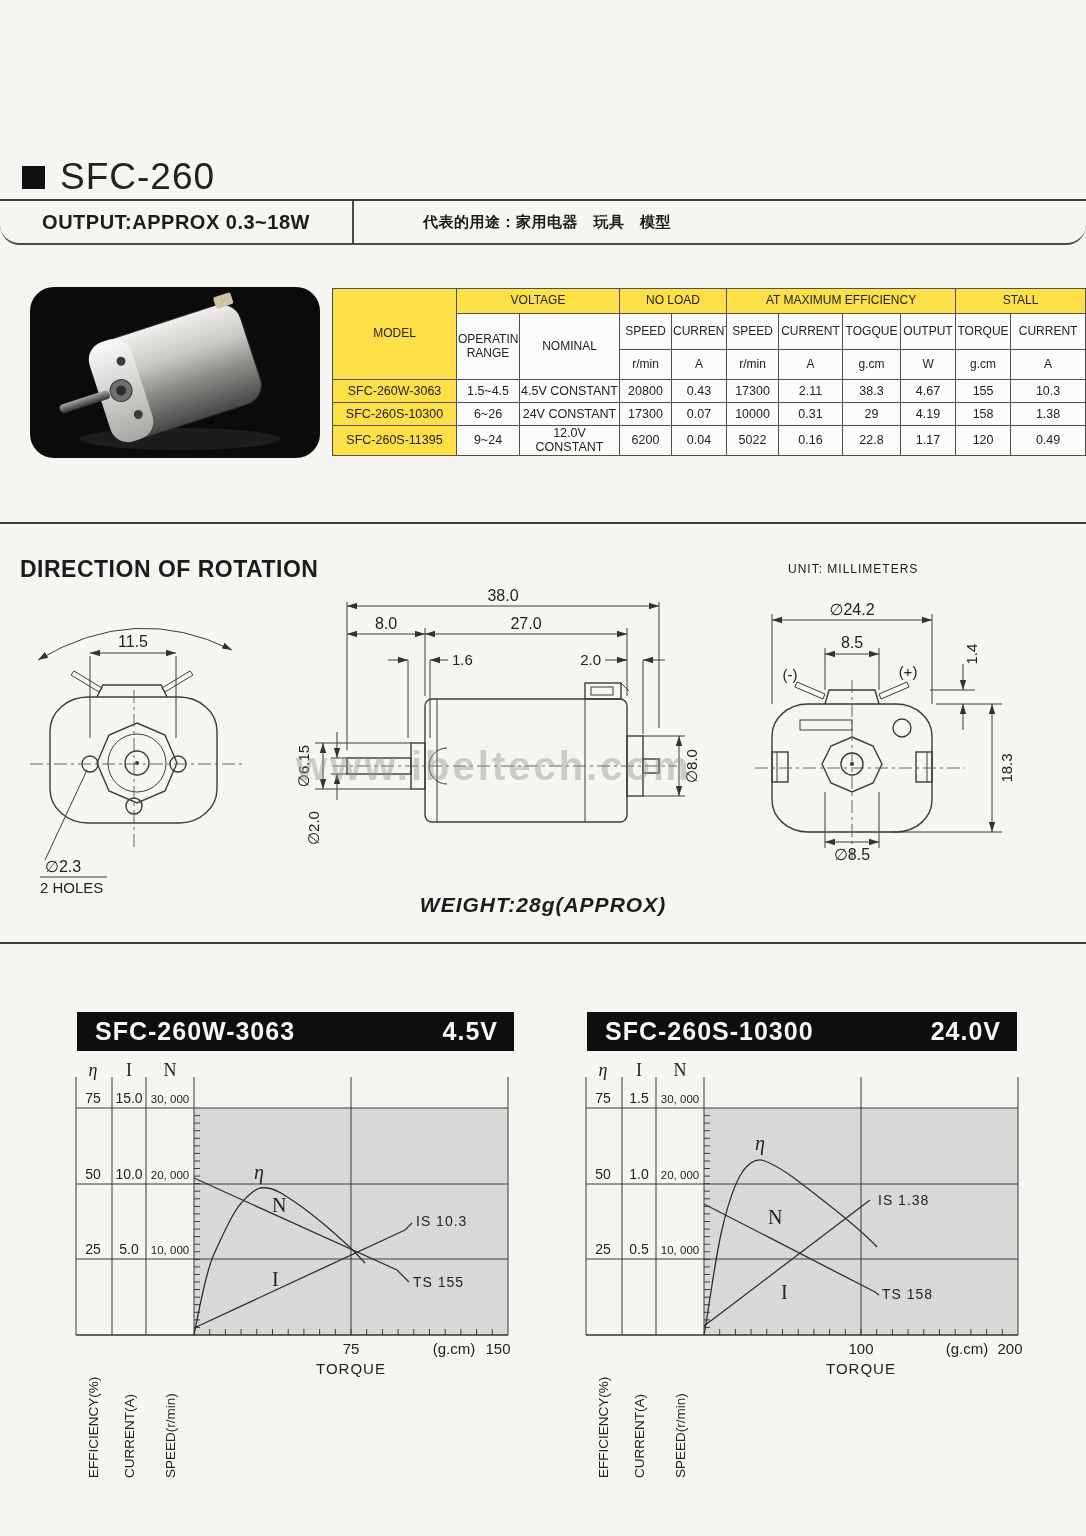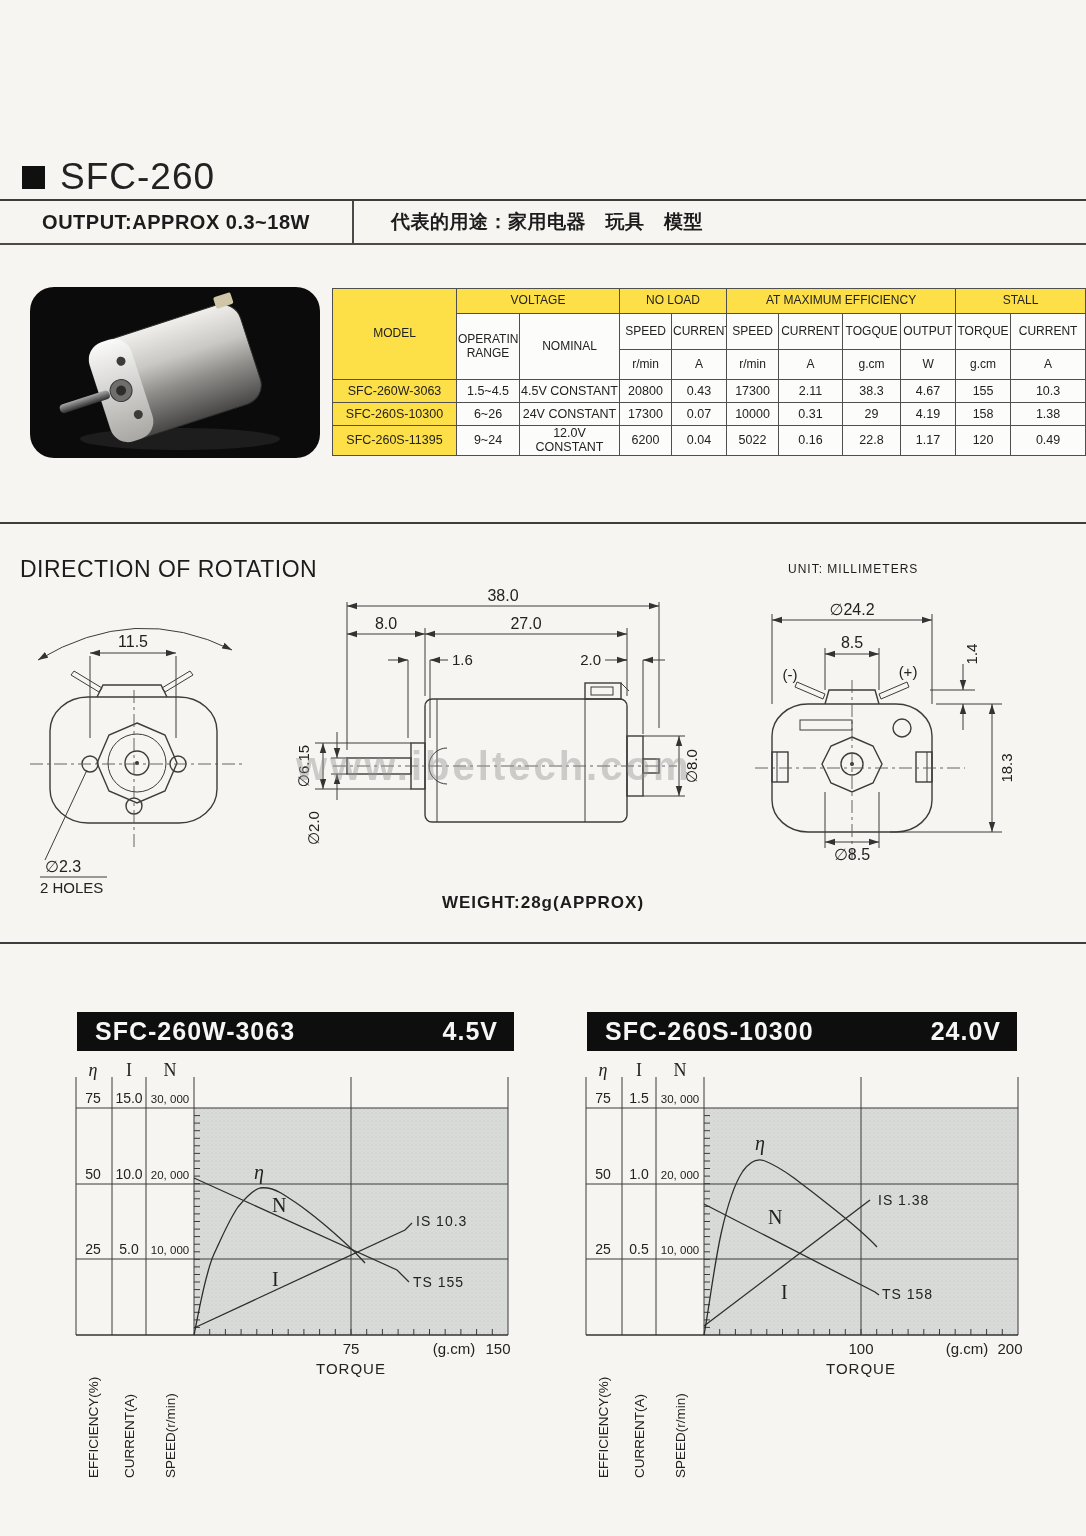--- a/index.html
+++ b/index.html
@@ -6,44 +6,44 @@
   .page { position:relative; width:1086px; height:1536px; background:#f6f5f1;
           font-family:"Liberation Sans","DejaVu Sans",sans-serif; color:#1c1c1c; overflow:hidden; }
   .abs { position:absolute; }
   .hrule { position:absolute; left:0; width:1086px; height:2px; background:#3d3d3d; }
 
   
   .title-row { position:absolute; left:22px; top:156px; display:flex; align-items:center; gap:15px; }
   .title-square { width:23px; height:23px; background:#101010; }
   .page-title { font-size:37px; letter-spacing:1px; color:#222; }
   .subheader { position:absolute; left:0; top:201px; width:1086px; height:42px;
-               border-bottom:2px solid #4a4a4a; display:flex; }
+               border-bottom:2px solid #4a4a4a; display:flex;border-radius:20px; }
   .sub-cell { display:flex; align-items:center; justify-content:center; font-weight:bold;
               font-size:20px; letter-spacing:0.5px; }
   .sub-cell.c1 { width:352px; border-right:2px solid #4a4a4a; }
   .sub-cell.c2 { width:348px; border-right:2px solid #4a4a4a; }
-  .sub-cell.c3 { width:386px; font-weight:600; font-size:19px; }
+  .sub-cell.c3 { width:386px; font-weight:600; font-size:15px; }
 
   
   .photo { position:absolute; left:30px; top:287px; width:290px; height:171px;
            background:#0b0b0b; border-radius:24px; overflow:hidden; }
 
   
   table.spec { border-collapse:collapse; table-layout:fixed; width:753px; font-size:12px;
                text-align:center; color:#222; }
   .spec td { border:1px solid #4f4f4f; padding:0 1px; background:#fcfcfa; line-height:1.15; overflow:hidden; }
   .spec td.g { background:#fde047; }
   .spec .u { font-size:12px; }
   .spec .d { font-size:12.5px; }
 
   
-  .rot-heading { position:absolute; left:20px; top:556px; font-size:23px; font-weight:normal; letter-spacing:0.5px;text-align:center; }
+  .rot-heading { position:absolute; left:20px; top:556px; font-size:23px; font-weight:bold; letter-spacing:0.5px;text-align:center; }
   .unit-note { position:absolute; left:788px; top:562px; font-size:12px; letter-spacing:1px; }
   .weight-note { position:absolute; left:0; top:893px; width:1086px; text-align:center;
-                 font-size:17px; font-weight:bold; letter-spacing:1px; }
+                 font-size:21px; font-weight:bold; letter-spacing:1px;font-style:italic; }
   .watermark { position:absolute; left:296px; top:744px; font-size:40px; font-weight:bold;
                color:rgba(145,145,145,0.42); letter-spacing:3px; z-index:5; pointer-events:none; }
 
   
   svg text { font-family:"Liberation Sans","DejaVu Sans",sans-serif; }
   .dim { font-size:16px; fill:#222; }
   .dims { font-size:15px; fill:#222; }
   .dln { stroke:#3c3c3c; stroke-width:1; fill:none; }
   .dln2 { stroke:#3c3c3c; stroke-width:1.4; fill:none; }
   .cl { stroke:#555; stroke-width:0.9; fill:none; stroke-dasharray:13 4 3 4; }

